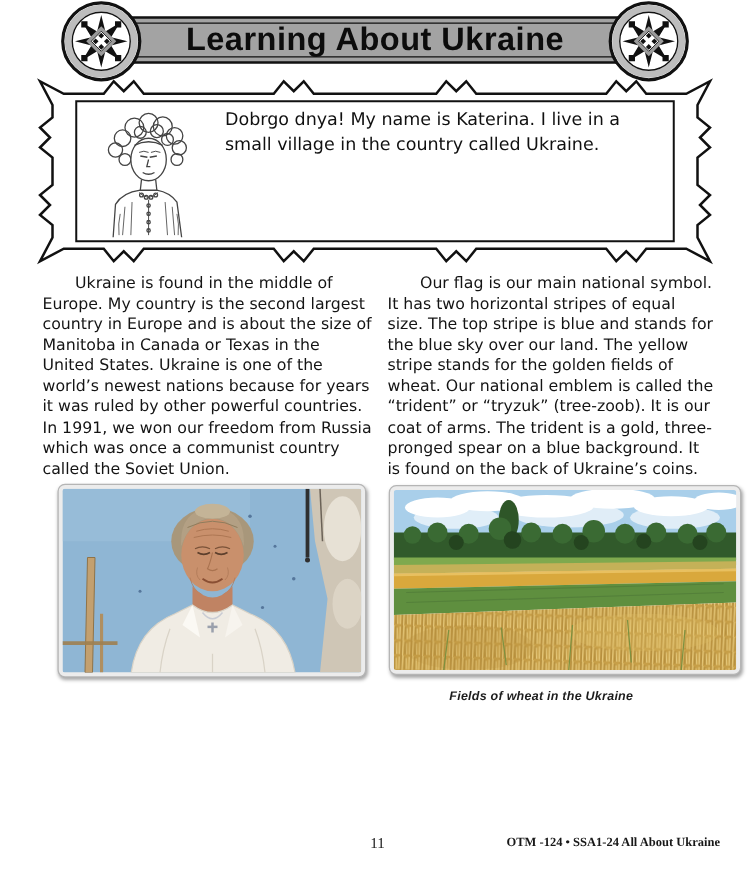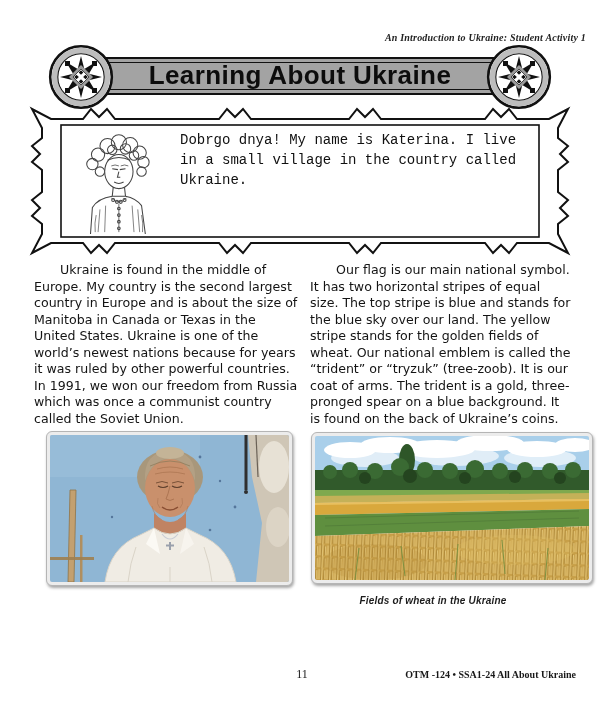--- a/index.html
+++ b/index.html
@@ -33,21 +33,21 @@
 
   
   .speech-wrap { position:relative; width:530px; height:138px; margin-left:35px; }
   .speech-wrap svg.burst { position:absolute; left:0; top:0; overflow:visible; }
   .speech-content {
     position:absolute; left:34px; top:18px; right:28px; bottom:8px;
     display:flex; gap:16px; align-items:flex-start;
   }
   .portrait { flex:0 0 95px; }
   .speech-text { flex:1; font:14px/20px "DejaVu Sans", sans-serif; color:#101010; }
-  .speech-text p { margin:0 0 5px 0;font-family:Liberation Mono, monospace; }
+  .speech-text p { margin:0 0 5px 0; }
 
   
   .cols { display:flex; gap:10px; padding:0 28px 0 34px; margin-top:12px; }
   .col-left { width:266px; flex:0 0 auto; }
   .col-right { flex:1; min-width:0; }
   p.body { margin:0; font:12.6px/16.5px "DejaVu Sans", sans-serif; text-indent:26px; color:#141414; }
 
   figure { margin:0; }
   .fig-left { margin:4px 0 0 12px; width:247px; }
   .fig-right { margin:5px 0 0 1px; width:244px; }
@@ -69,21 +69,20 @@
   .footer .f-left  { position:absolute; left:0; top:0; }
   .footer .f-right { position:absolute; right:0; top:0; }
   .footer .f-page  { position:absolute; left:50%; transform:translateX(-50%); top:-1px;
                      font:12px/14px "Liberation Serif", serif; }
 </style>
 </head>
 <body>
 
 <div class="page">
 
-  <div class="credit">An Introduction to Ukraine:  Student Activity 1</div>
 
   <div class="banner">
     <div class="ribbon">
       <div class="ribbon-inner">
         <div class="banner-title">Learning About Ukraine</div>
       </div>
     </div>
 
     <svg class="medal left" viewBox="-33 -33 66 66">
       <circle r="30.8" fill="#fff" stroke="#111" stroke-width="2.6"></circle>

